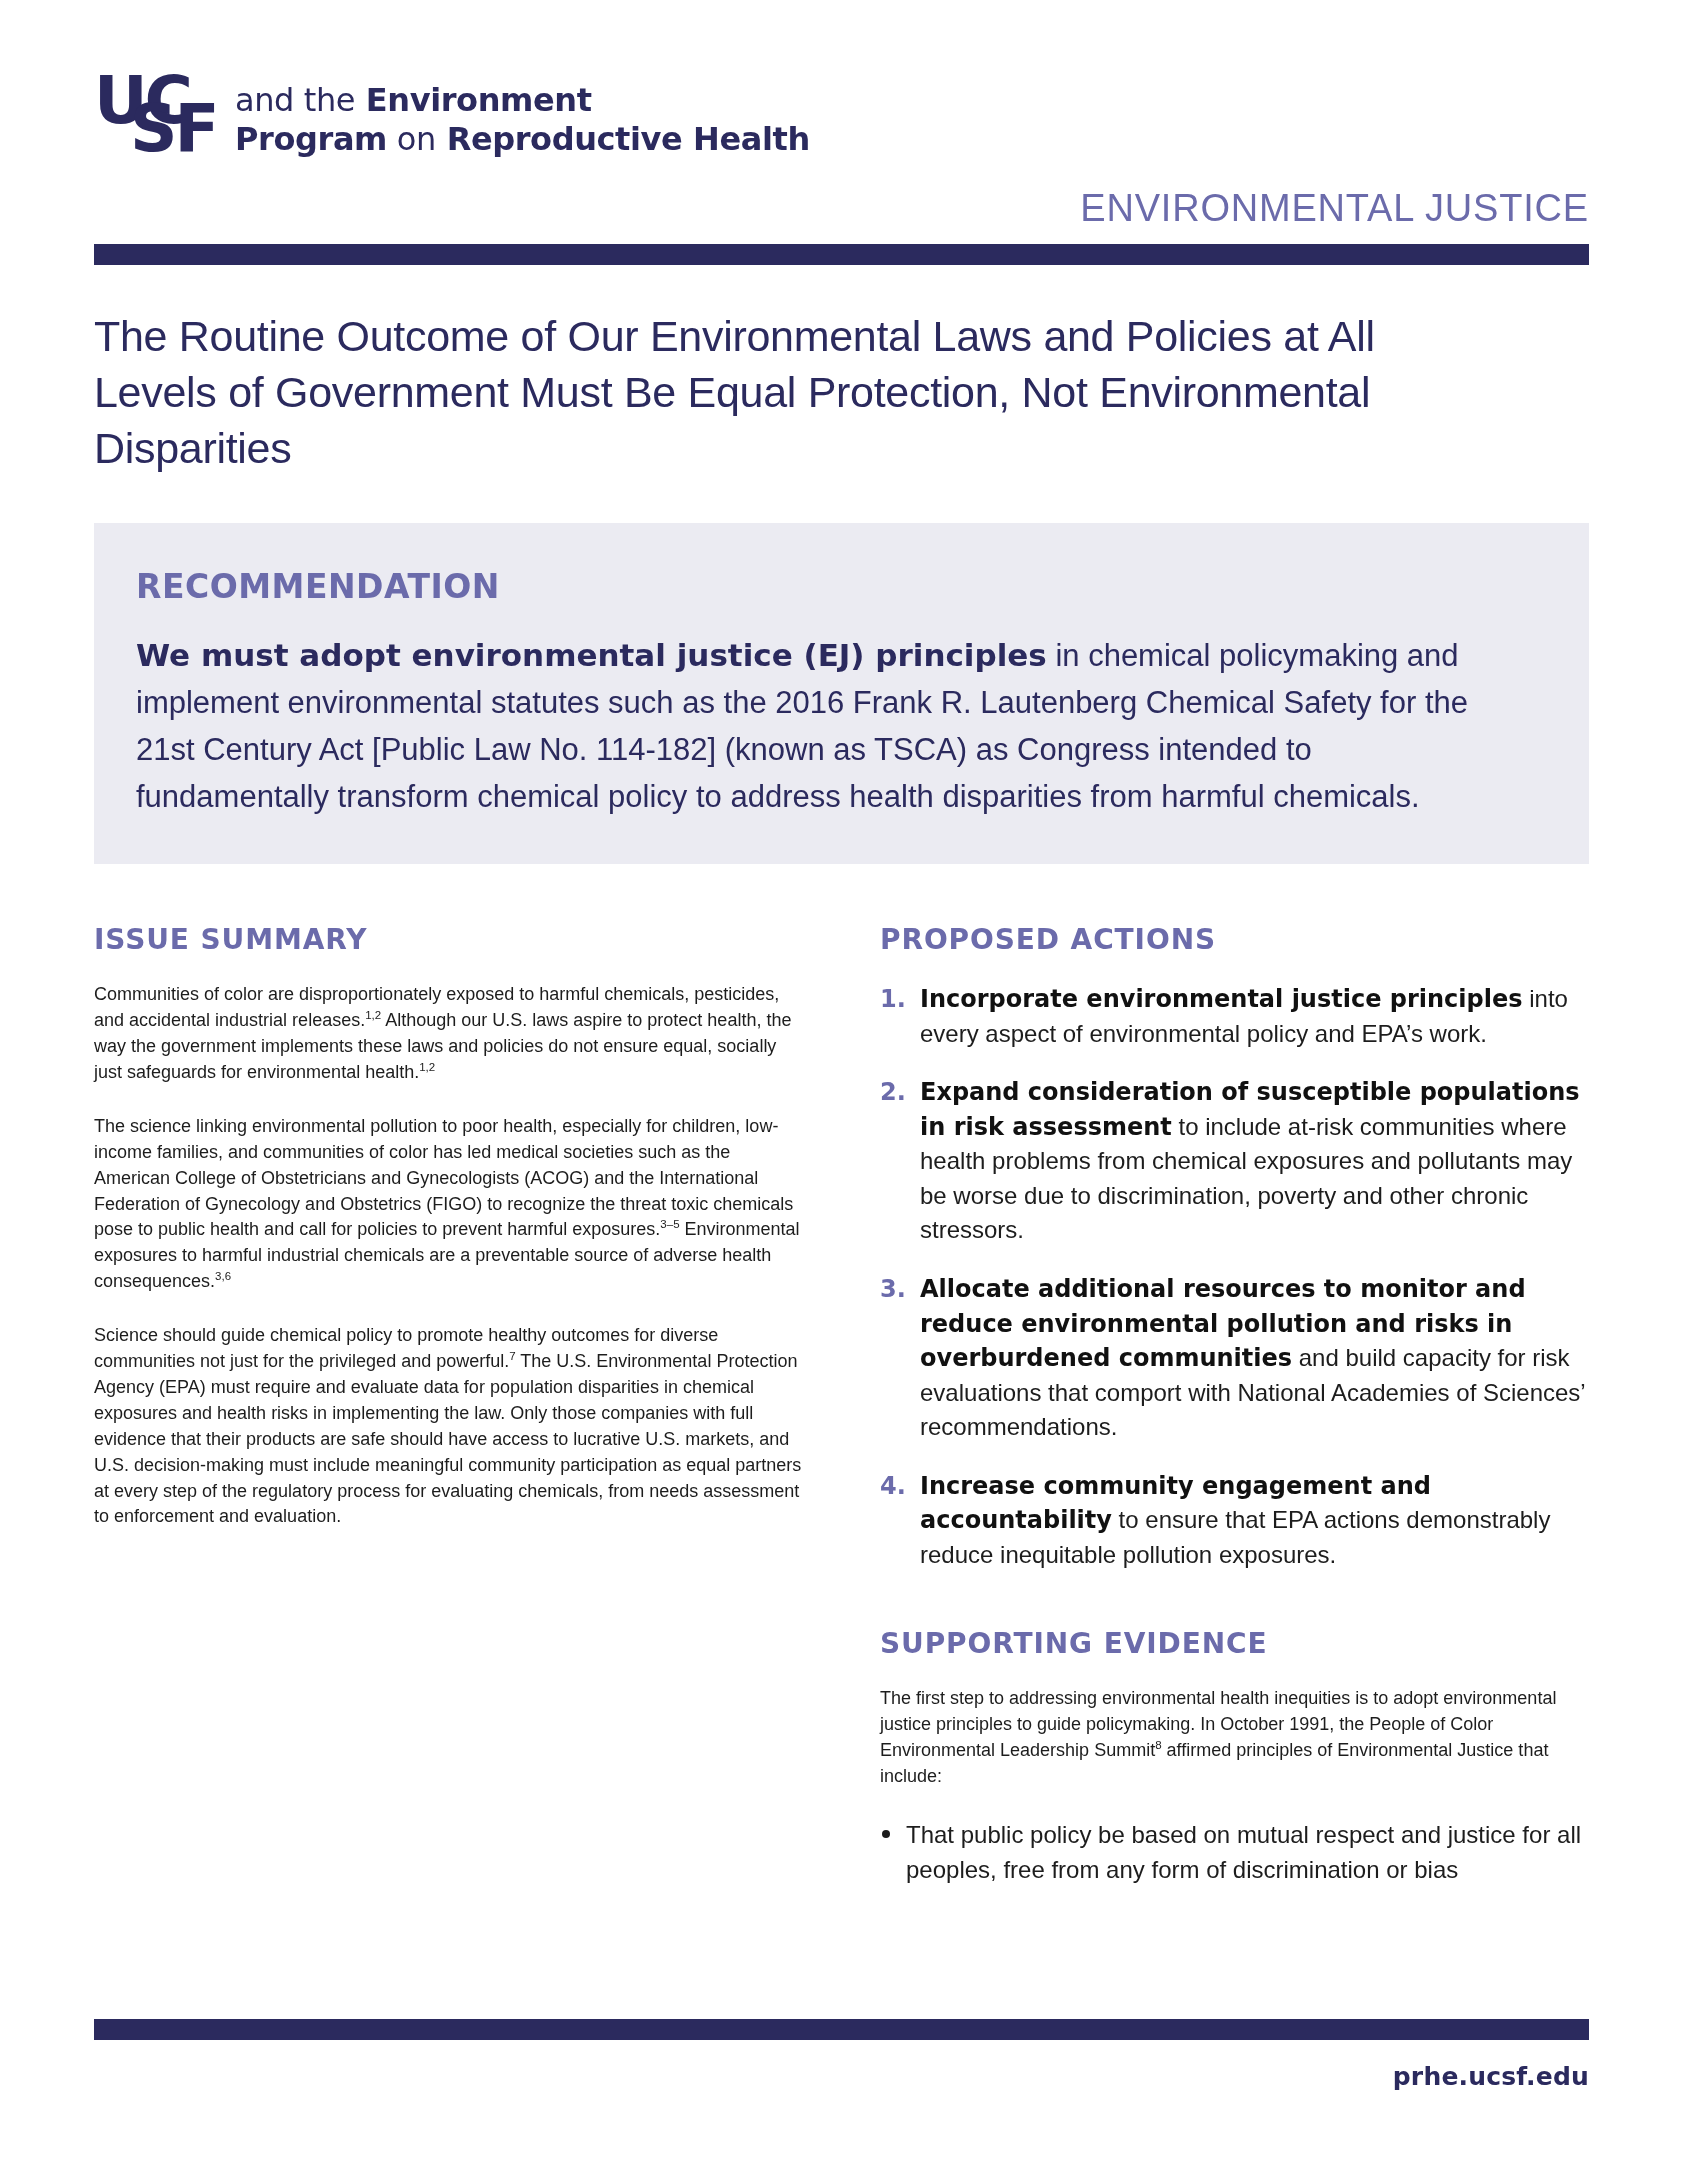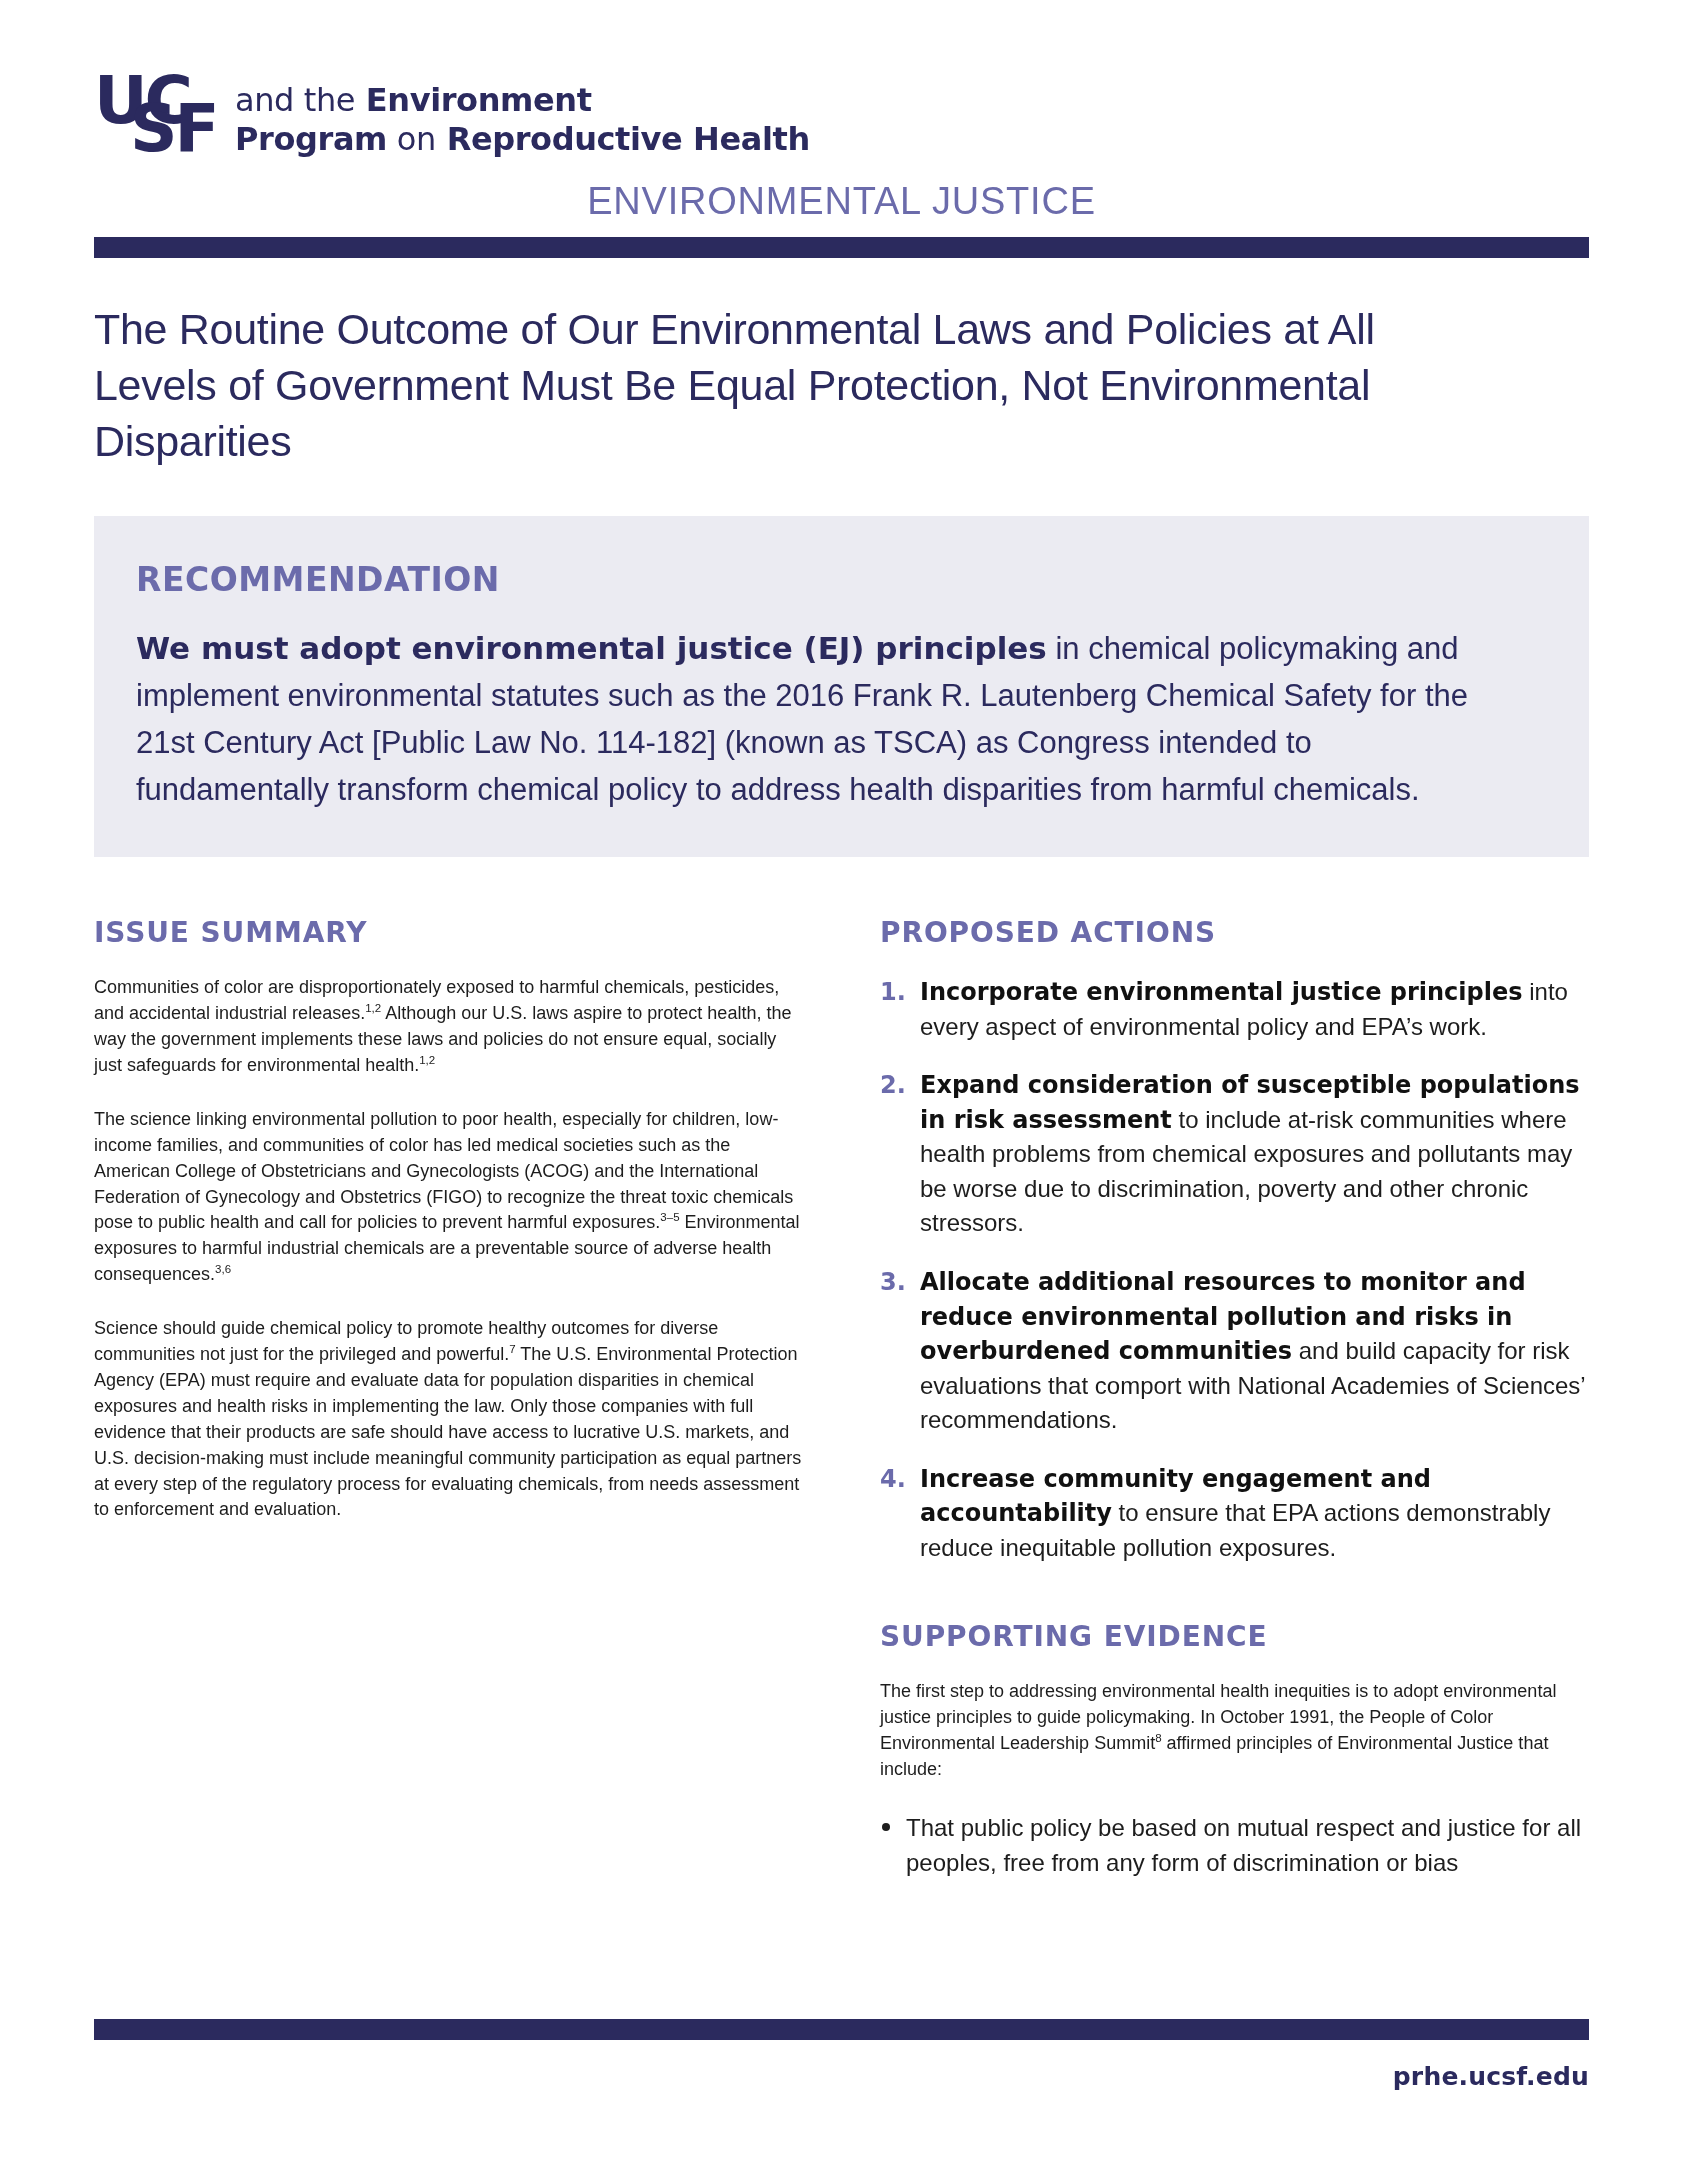--- a/index.html
+++ b/index.html
@@ -60,22 +60,22 @@
     color: #2b2a5e;
     letter-spacing: -0.4px;
     padding-top: 4px;
   }
   .program-title .lower {
     font-weight: 400;
   }
 
   
   .eyebrow-row {
-    margin-top: 21px;
-    text-align: center;
+    margin-top: 28px;
+    text-align: right;
   }
   .eyebrow {
     display: inline-block;
     font-size: 38px;
     letter-spacing: 0.8px;
     color: #6b6bab;
     font-weight: 400;
     font-family: "Liberation Sans", sans-serif;
   }
   .rule-top {

